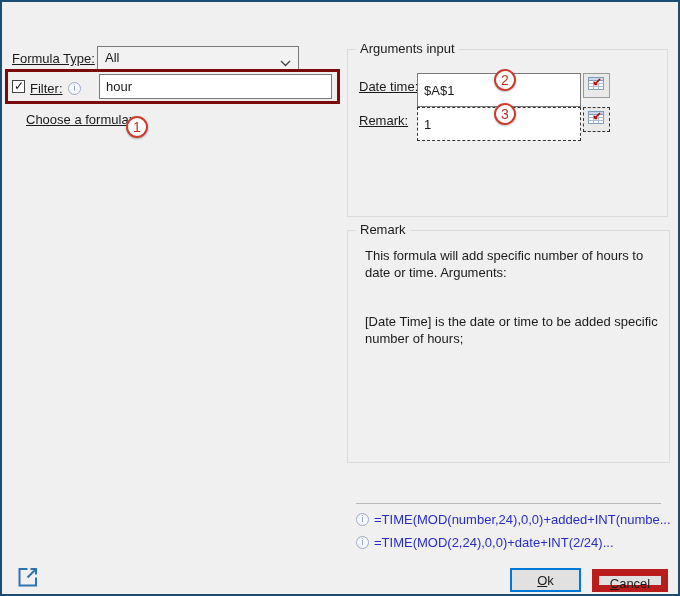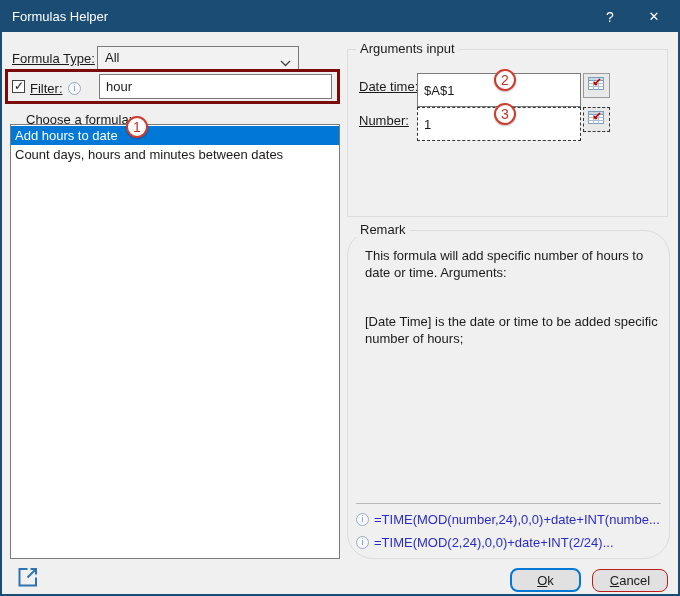--- a/index.html
+++ b/index.html
@@ -45,21 +45,21 @@
   .badge{position:absolute;width:22px;height:22px;box-sizing:border-box;border:2px solid #CD3C2E;
     border-radius:50%;background:#ffffff;color:#C23326;font-size:14px;text-align:center;
     line-height:19px;z-index:6;box-shadow:0 1px 2px rgba(0,0,0,.25);}
   .badge-1{left:124px;top:114px;}
   .badge-2{left:492px;top:67px;}
   .badge-3{left:492px;top:101px;}
   
   .group{position:absolute;box-sizing:border-box;border:1px solid #DCDCDC;}
   .group-label{position:absolute;left:8px;top:-9px;background:#F0F0F0;padding:0 4px;}
   .group-args{left:345px;top:47px;width:321px;height:168px;padding-left:48px;}
-  .group-remark{left:345px;top:228px;width:323px;height:329px;border-radius:26px;}
+  .group-remark{left:345px;top:228px;width:323px;height:233px;}
   
   .lbl-datetime{left:357px;top:77px;}
   .lbl-number{left:357px;top:111px;}
   .arg-input{position:absolute;box-sizing:border-box;width:164px;height:25px;background:#ffffff;
     border:1px solid #7A7A7A;padding:16px 6px;font-family:"Liberation Sans",sans-serif;font-size:13px;color:#1a1a1a;}
   .arg-datetime{left:415px;top:71px;}
   .arg-number{left:415px;top:105px;border:1px dashed #333333;}
   .picker-btn{position:absolute;width:27px;height:25px;box-sizing:border-box;background:#E9E9E9;
     border:1px solid #9A9A9A;padding:0;display:flex;align-items:center;justify-content:center;cursor:default;}
   .picker-1{left:581px;top:71px;}
@@ -70,39 +70,30 @@
   .remark-p2{top:82px;}
   .remark-p3{top:128px;}
   .remark-sep{position:absolute;left:8px;top:272px;width:305px;height:1px;background:#B8B8B8;}
   .example-row{position:absolute;left:8px;display:flex;align-items:center;gap:5px;white-space:nowrap;}
   .example-1{top:281px;}
   .example-2{top:304px;}
   .example-link{color:#2B2CC5;cursor:pointer;}
   
   .popout{position:absolute;left:14px;top:563px;width:25px;height:25px;cursor:pointer;}
   .btn{position:absolute;box-sizing:border-box;background:#E1E1E1;font-family:"Liberation Sans",sans-serif;
-    font-size:13px;color:#1a1a1a;padding:0;cursor:default;border-radius:8px;}
+    font-size:13px;color:#1a1a1a;padding:0;cursor:default;}
   .btn .accel{text-decoration:underline;}
   .btn-ok{left:508px;top:566px;width:71px;height:24px;border:2px solid #0078D7;}
-  .btn-cancel{left:590px;top:567px;width:76px;height:23px;border:1px solid #b91c1c;}
+  .btn-cancel{left:590px;top:567px;width:76px;height:23px;border:7px solid #b91c1c;}
 </style>
 </head>
 <body>
 
 <div class="dialog">
 
-  <div class="titlebar">
-    <span class="title">Formulas Helper</span>
-    <button class="cap-btn cap-help">
-      <span>?</span>
-    </button>
-    <button class="cap-btn cap-close">
-      <span>✕</span>
-    </button>
-  </div>
 
   <span class="lbl lbl-formula-type">Formula Type:</span>
   <div class="combo">
     <span class="val">All</span>
     <span class="chev">
       <svg width="11" height="7" viewBox="0 0 11 7">
           <polyline points="1,1 5.5,5.5 10,1" stroke="#444444" stroke-width="1.3" fill="none"></polyline>
         </svg>
     </span>
   </div>
@@ -111,24 +102,20 @@
   <span class="checkbox">
     <span class="mark">✓</span>
   </span>
   <span class="lbl lbl-filter">Filter:</span>
   <span class="info-icon info-filter">
     <span>i</span>
   </span>
   <input class="filter-input" type="text" value="hour" style="">
 
   <span class="lbl lbl-choose">Choose a formula:</span>
-  <div class="listbox">
-    <div class="list-row selected">Add hours to date</div>
-    <div class="list-row">Count days, hours and minutes between dates</div>
-  </div>
 
   <div class="badge badge-1">1</div>
   <div class="badge badge-2">2</div>
   <div class="badge badge-3">3</div>
 
   <div class="group group-args">
     <span class="group-label">Arguments input</span>
   </div>
   <span class="lbl lbl-datetime">Date time:</span>
   <input class="arg-input arg-datetime" type="text" value="$A$1" style="">
@@ -138,21 +125,21 @@
         <rect x="0.5" y="0.5" width="15" height="12" fill="#fdfdfd" stroke="#7f9db9"></rect>
         <rect x="0.5" y="0.5" width="15" height="3" fill="#c8d7ea" stroke="#7f9db9"></rect>
         <line x1="5.5" y1="3.5" x2="5.5" y2="12.5" stroke="#aebfd4"></line>
         <line x1="10.5" y1="3.5" x2="10.5" y2="12.5" stroke="#aebfd4"></line>
         <line x1="0.5" y1="6.5" x2="15.5" y2="6.5" stroke="#aebfd4"></line>
         <line x1="0.5" y1="9.5" x2="15.5" y2="9.5" stroke="#aebfd4"></line>
         <path d="M12 2 L6.5 7.5 M6.5 7.5 L6.5 4.8 M6.5 7.5 L9.2 7.5" stroke="#c00000" stroke-width="1.6" fill="none"></path>
       </svg>
     </span>
   </button>
-  <span class="lbl lbl-number">Number:</span>
+  <span class="lbl lbl-number">Remark:</span>
   <input class="arg-input arg-number" type="text" value="1" style="">
   <button class="picker-btn picker-2">
     <span>
       <svg width="17" height="14" viewBox="0 0 17 14">
         <rect x="0.5" y="0.5" width="15" height="12" fill="#fdfdfd" stroke="#7f9db9"></rect>
         <rect x="0.5" y="0.5" width="15" height="3" fill="#c8d7ea" stroke="#7f9db9"></rect>
         <line x1="5.5" y1="3.5" x2="5.5" y2="12.5" stroke="#aebfd4"></line>
         <line x1="10.5" y1="3.5" x2="10.5" y2="12.5" stroke="#aebfd4"></line>
         <line x1="0.5" y1="6.5" x2="15.5" y2="6.5" stroke="#aebfd4"></line>
         <line x1="0.5" y1="9.5" x2="15.5" y2="9.5" stroke="#aebfd4"></line>
@@ -163,21 +150,21 @@
 
   <div class="group group-remark">
     <span class="group-label">Remark</span>
     <div class="remark-p remark-p1">This formula will add specific number of hours to date or time. Arguments:</div>
     <div class="remark-p remark-p2">[Date Time] is the date or time to be added specific number of hours;</div>
     <div class="remark-sep"></div>
     <div class="example-row example-1">
       <span class="info-icon" style="position:static;flex:0 0 13px;">
         <span>i</span>
       </span>
-      <span class="example-link">=TIME(MOD(number,24),0,0)+date+INT(numbe...</span>
+      <span class="example-link">=TIME(MOD(number,24),0,0)+added+INT(numbe...</span>
     </div>
     <div class="example-row example-2">
       <span class="info-icon" style="position:static;flex:0 0 13px;">
         <span>i</span>
       </span>
       <span class="example-link">=TIME(MOD(2,24),0,0)+date+INT(2/24)...</span>
     </div>
   </div>
 
   <div class="popout">

